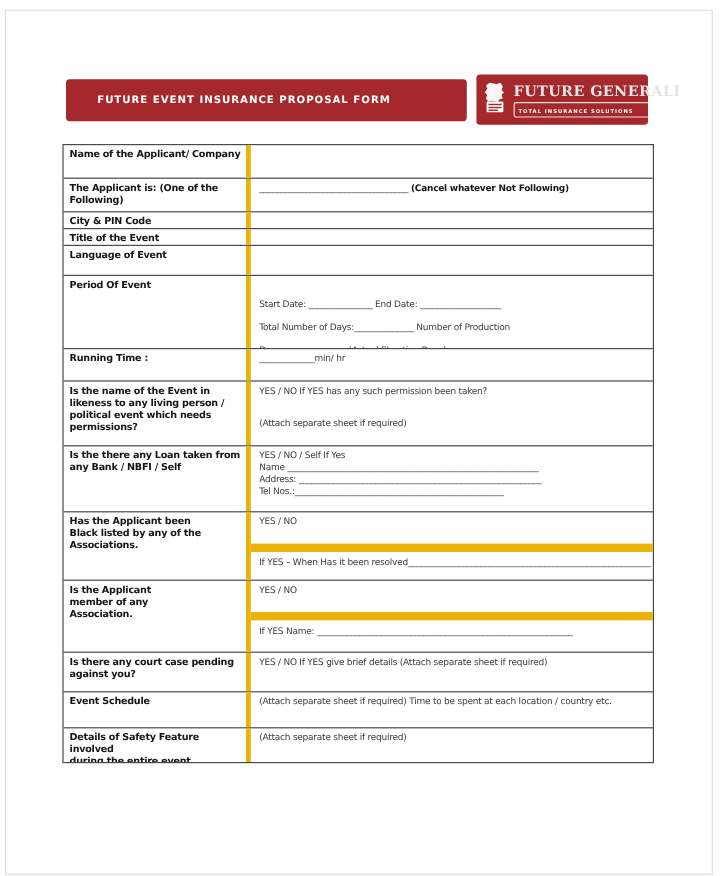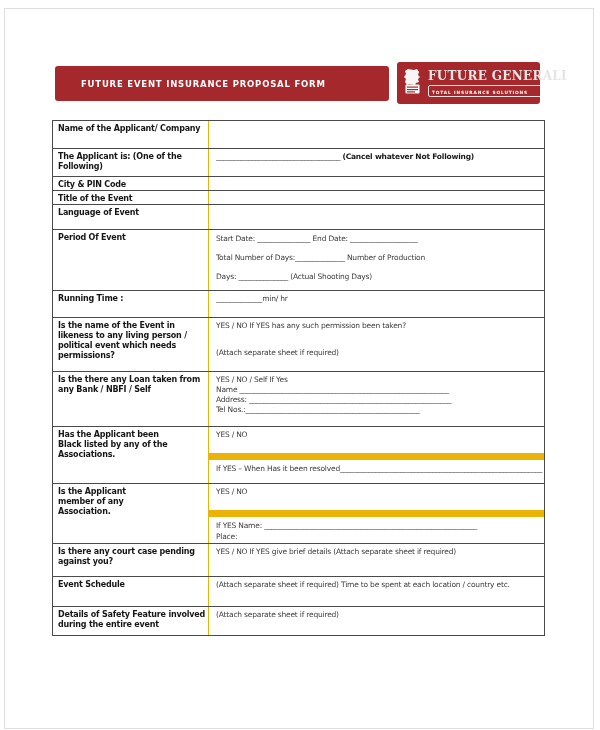--- a/index.html
+++ b/index.html
@@ -22,31 +22,31 @@
   .tagline-box{border:1px solid rgba(255,255,255,.85);border-radius:2px;margin-top:2px;
                align-self:flex-start;padding:1px 3px;line-height:5px;}
   .tagline{display:inline-block;color:#ffffff;font-size:6px;letter-spacing:1.2px;
            font-weight:bold;transform:scale(.72);transform-origin:left center;white-space:nowrap;}
 
   
   .tbl{position:absolute;left:52px;top:120px;width:493px;border:1px solid #4a4a4a;
        box-sizing:border-box;background:#fff;}
   .row{display:flex;border-bottom:1px solid #4a4a4a;box-sizing:border-box;}
   .row:last-child{border-bottom:none;}
-  .lbl{width:156px;border-right:1px solid #eab308;box-sizing:border-box;
+  .lbl{width:156px;border-right:4px solid #eab308;box-sizing:border-box;
        padding:3px 2px 0 5px;font-weight:bold;font-size:8px;line-height:10px;
        letter-spacing:-.2px;color:#161616;white-space:pre-line;overflow:hidden;}
   .val{flex:1;padding:3px 2px 0 7px;font-size:7.5px;line-height:10px;
        letter-spacing:-.2px;color:#3c3c3c;overflow:hidden;box-sizing:border-box;}
   .val.nopad{padding:0;}
   .line{min-height:10px;}
   .nw{white-space:nowrap;}
   .gap9{margin-top:9px;}
   .gap16{margin-top:17px;}
-  .gap6{margin-top:1px;}
+  .gap6{margin-top:16px;}
   .b{font-weight:bold;color:#161616;}
   .sub1{height:26px;padding:3px 2px 0 7px;box-sizing:border-box;}
   .sub2{border-top:7px solid #eab308;padding:4px 2px 0 7px;box-sizing:border-box;}
 </style>
 </head>
 <body>
 
 <div class="page">
   <div class="frame"></div>
 

